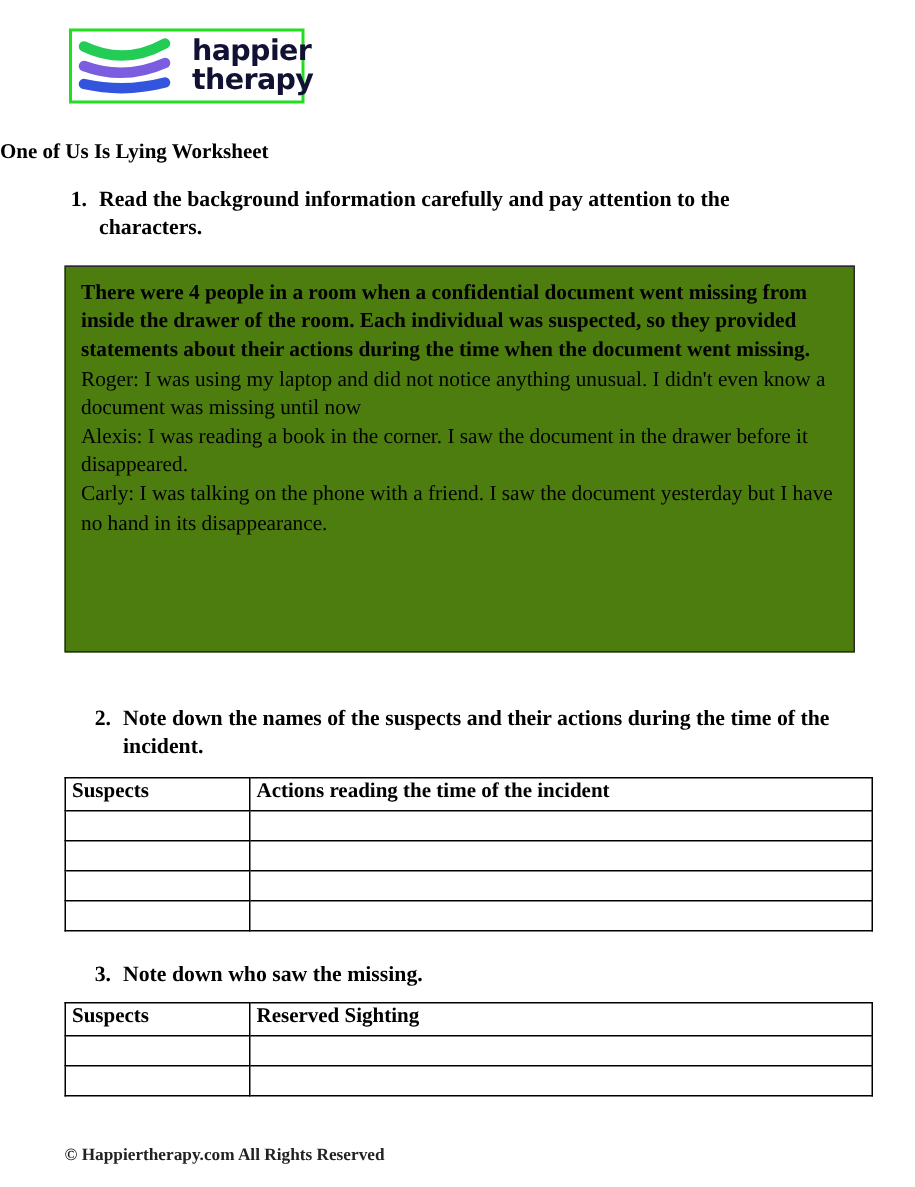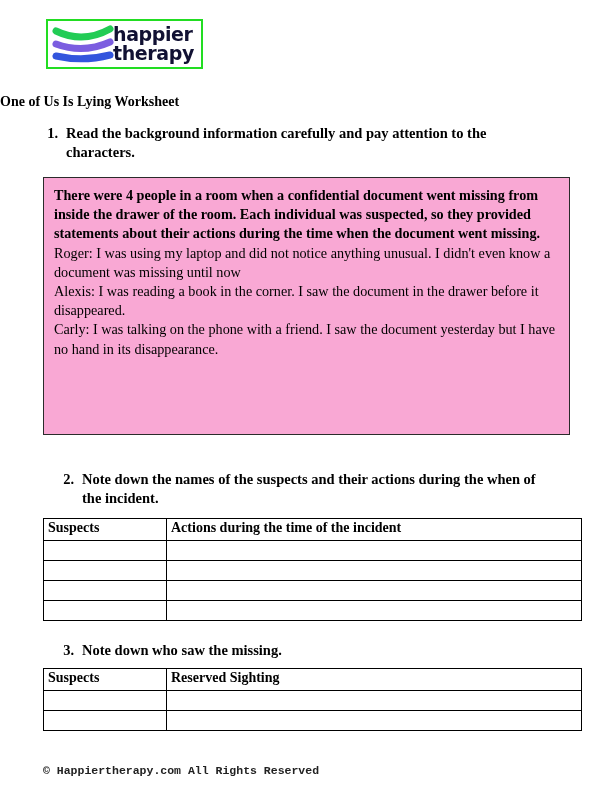--- a/index.html
+++ b/index.html
@@ -37,21 +37,21 @@
     box-sizing: border-box;
   }
   .logo-marks svg { display: block; }
   .logo-wordmark {
     font-family: "DejaVu Sans", "Liberation Sans", sans-serif;
     font-weight: bold;
     font-size: 19px;
     line-height: 19px;
     color: #111133;
     letter-spacing: -0.4px;
-    margin-left: 3px;
+    margin-left: 18px;
   }
   .logo-wordmark span { display: block; }
 
   
   .page-title {
     position: absolute;
     left: 0;
     top: 94px;
     width: 610px;
     text-align: left;
@@ -80,21 +80,21 @@
   #instr-2 { left: 58px; top: 470px; width: 500px; }
   #instr-3 { left: 58px; top: 641px; width: 480px; }
 
   
   .scenario-box {
     position: absolute;
     left: 43px;
     top: 177px;
     width: 527px;
     height: 258px;
-    background: #f9a8d4;
+    background: #4d7c0f;
     border: 1.5px solid #2b2b2b;
     box-sizing: border-box;
     padding: 8px 10px 6px 10px;
     font-size: 14.2px;
     line-height: 19.2px;
   }
   .scenario-intro {
     font-weight: bold;
     margin: 0 0 0 0;
   }
@@ -125,21 +125,21 @@
   }
 
   #table-suspect-actions { left: 43px; top: 518px; width: 520px; }
   #table-document-sighting { left: 43px; top: 668px; width: 520px; }
 
   
   .footer {
     position: absolute;
     left: 43px;
     top: 764px;
-    font-family: Liberation Mono, monospace;
+    font-family: Liberation Serif, serif;
     font-size: 11.5px;
     font-weight: bold;
     color: #222222;
   }
 </style>
 </head>
 <body>
 
 <div class="logo-box">
   <div class="logo-marks">
@@ -164,28 +164,28 @@
 
 <div class="scenario-box">
   <p class="scenario-intro">There were 4 people in a room when a confidential document went missing from inside the drawer of the room. Each individual was suspected, so they provided statements about their actions during the time when the document went missing.</p>
   <p class="statement"><span class="who">Roger:</span><span> I was using my laptop and did not notice anything unusual. I didn't even know a document was missing until now</span></p>
   <p class="statement"><span class="who">Alexis:</span><span> I was reading a book in the corner. I saw the document in the drawer before it disappeared.</span></p>
   <p class="statement"><span class="who">Carly:</span><span> I was talking on the phone with a friend. I saw the document yesterday but I have no hand in its disappearance.</span></p>
 </div>
 
 <div class="instruction" id="instr-2">
   <div class="num">2.</div>
-  <div class="txt">Note down the names of the suspects and their actions during the when of the incident.</div>
+  <div class="txt">Note down the names of the suspects and their actions during the time of the incident.</div>
 </div>
 
 <table class="wsheet-table" id="table-suspect-actions">
   <tbody>
     <tr class="header-row">
       <td class="col-a">Suspects</td>
-      <td class="col-b">Actions during the time of the incident</td>
+      <td class="col-b">Actions reading the time of the incident</td>
     </tr>
     <tr>
       <td class="col-a"></td>
       <td class="col-b"></td>
     </tr>
     <tr>
       <td class="col-a"></td>
       <td class="col-b"></td>
     </tr>
     <tr>

